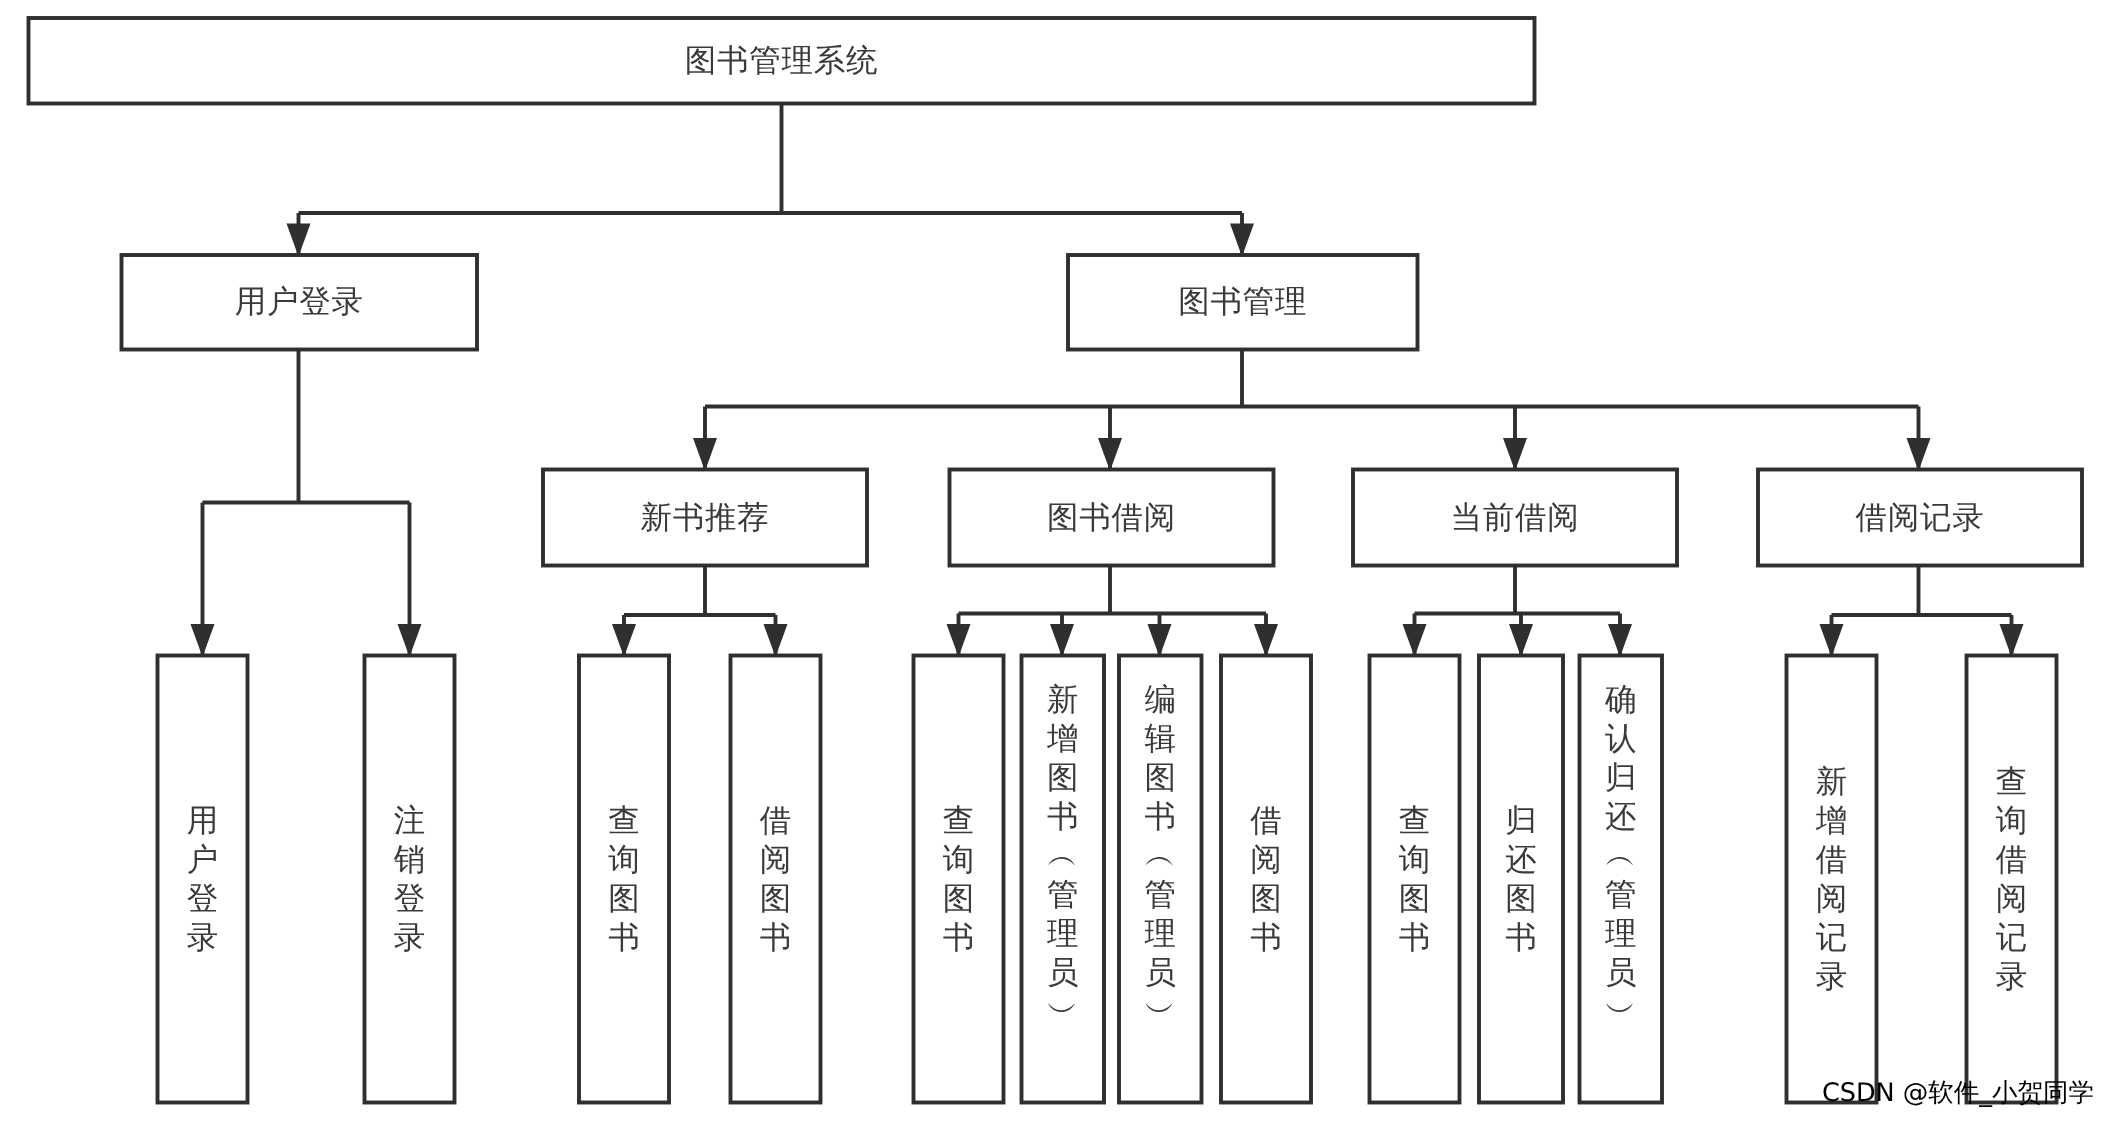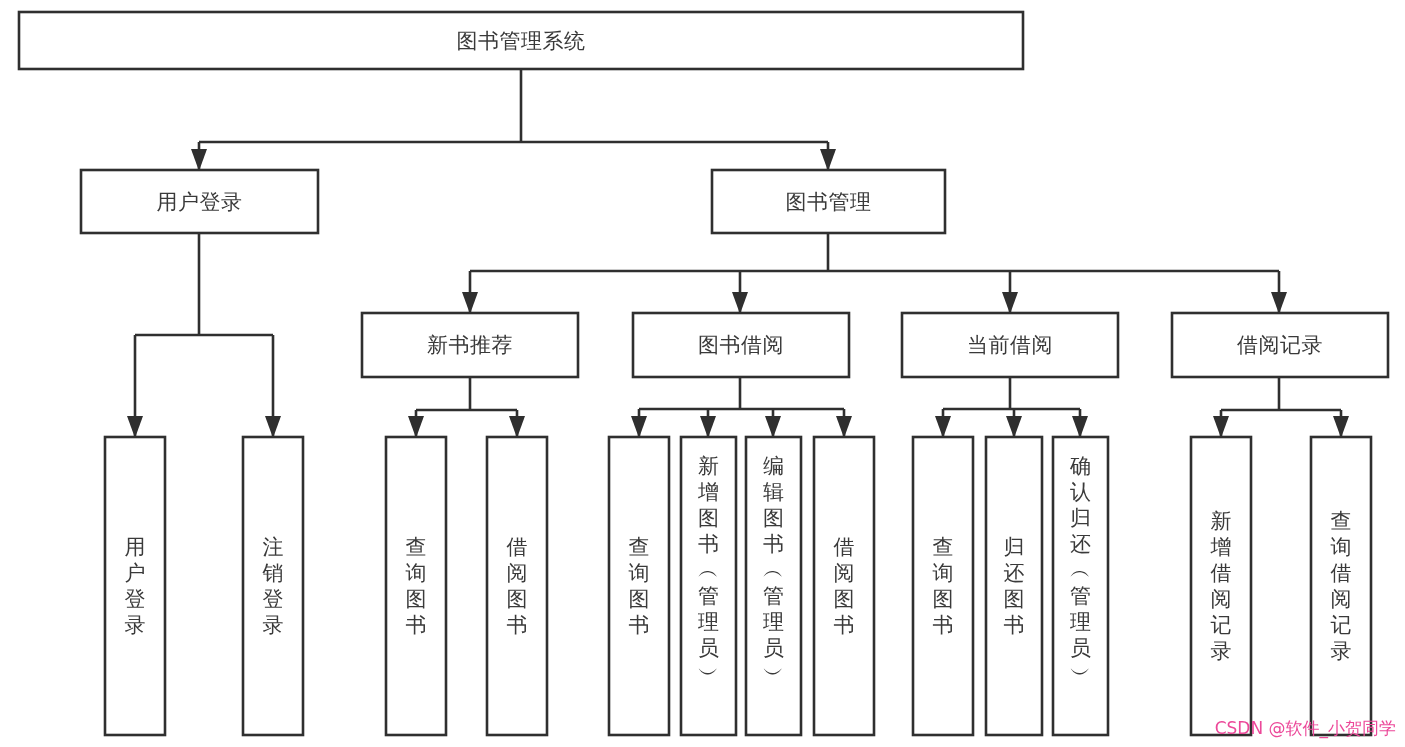--- a/index.html
+++ b/index.html
@@ -55,21 +55,21 @@
     font-size: 21px;
     text-anchor: middle;
     letter-spacing: 0px;
   }
   .watermark {
     position: absolute;
     right: 9px;
     bottom: 3px;
     font-family: "DejaVu Sans", "Liberation Sans", sans-serif;
     font-size: 17px;
-    color: #ec4899;
+    color: #000000;
     white-space: nowrap;
     user-select: none;
   }
 </style>
 </head>
 <body>
 
 <div id="diagram-root">
   <svg class="diagram-svg" viewBox="0 0 1405 747">
     <g id="connector-layer">

